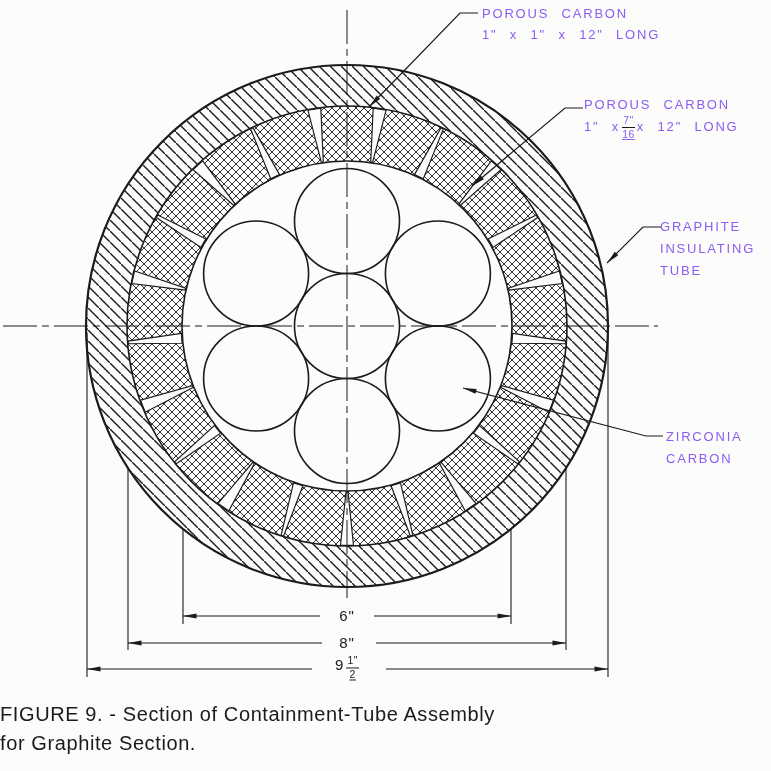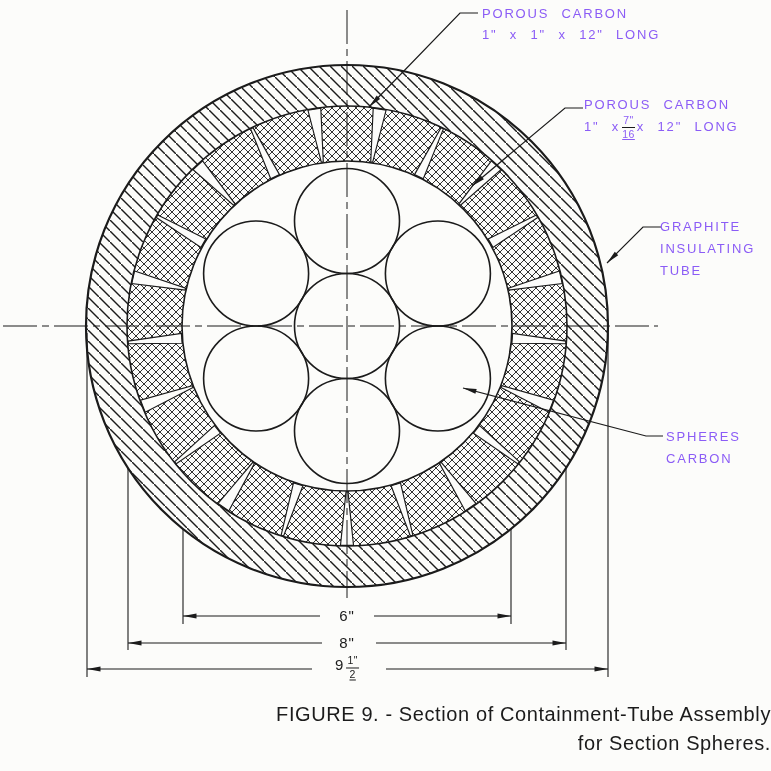--- a/index.html
+++ b/index.html
@@ -22,21 +22,21 @@
     font-size:15px;letter-spacing:1px;white-space:nowrap;
   }
   .frac{
     display:inline-block;vertical-align:-0.55em;text-align:center;
     line-height:1.05;margin:0 2px;
   }
   .frac .fn{display:block;font-size:10.5px;letter-spacing:0.5px;
     border-bottom:1.3px solid #1b1b1b;padding:0 1px 1px;}
   .frac .fd{display:block;font-size:10.5px;letter-spacing:0.5px;padding-top:1px;text-decoration:underline;}
   .caption{
-    position:absolute;left:0;top:700px;width:771px;text-align:right;
+    position:absolute;left:0;top:700px;width:771px;text-align:left;
     font-size:20px;letter-spacing:0.6px;line-height:29px;
   }
 </style>
 </head>
 <body>
 
 <div id="stage">
 
   <svg id="drawing" width="771" height="771" viewBox="0 0 771 771">
     <defs>
@@ -144,26 +144,26 @@
     <span class="ln"><span>1" x</span><span class="frac"><span class="fn">7"</span><span class="fd">16</span></span><span>x 12" LONG</span></span>
   </div>
 
   <div class="lbl" style="left:660px;top:216px;line-height:22px;">
     <span class="ln">GRAPHITE</span>
     <span class="ln">INSULATING</span>
     <span class="ln">TUBE</span>
   </div>
 
   <div class="lbl" style="left:666px;top:426px;line-height:22px;">
-    <span class="ln">SPHERES</span>
+    <span class="ln">ZIRCONIA</span>
     <span class="ln">CARBON</span>
   </div>
 
   <div class="dim" style="left:347px;top:615px;">6"</div>
   <div class="dim" style="left:347px;top:642px;">8"</div>
   <div class="dim" style="left:348px;top:668px;"><span>9</span><span class="frac"><span class="fn">1"</span><span class="fd">2</span></span></div>
 
   <div class="caption">
     <div>FIGURE 9. - Section of Containment-Tube Assembly</div>
-    <div>for Section Spheres.</div>
+    <div>for Graphite Section.</div>
   </div>
 
 </div>
 
 </body></html>

